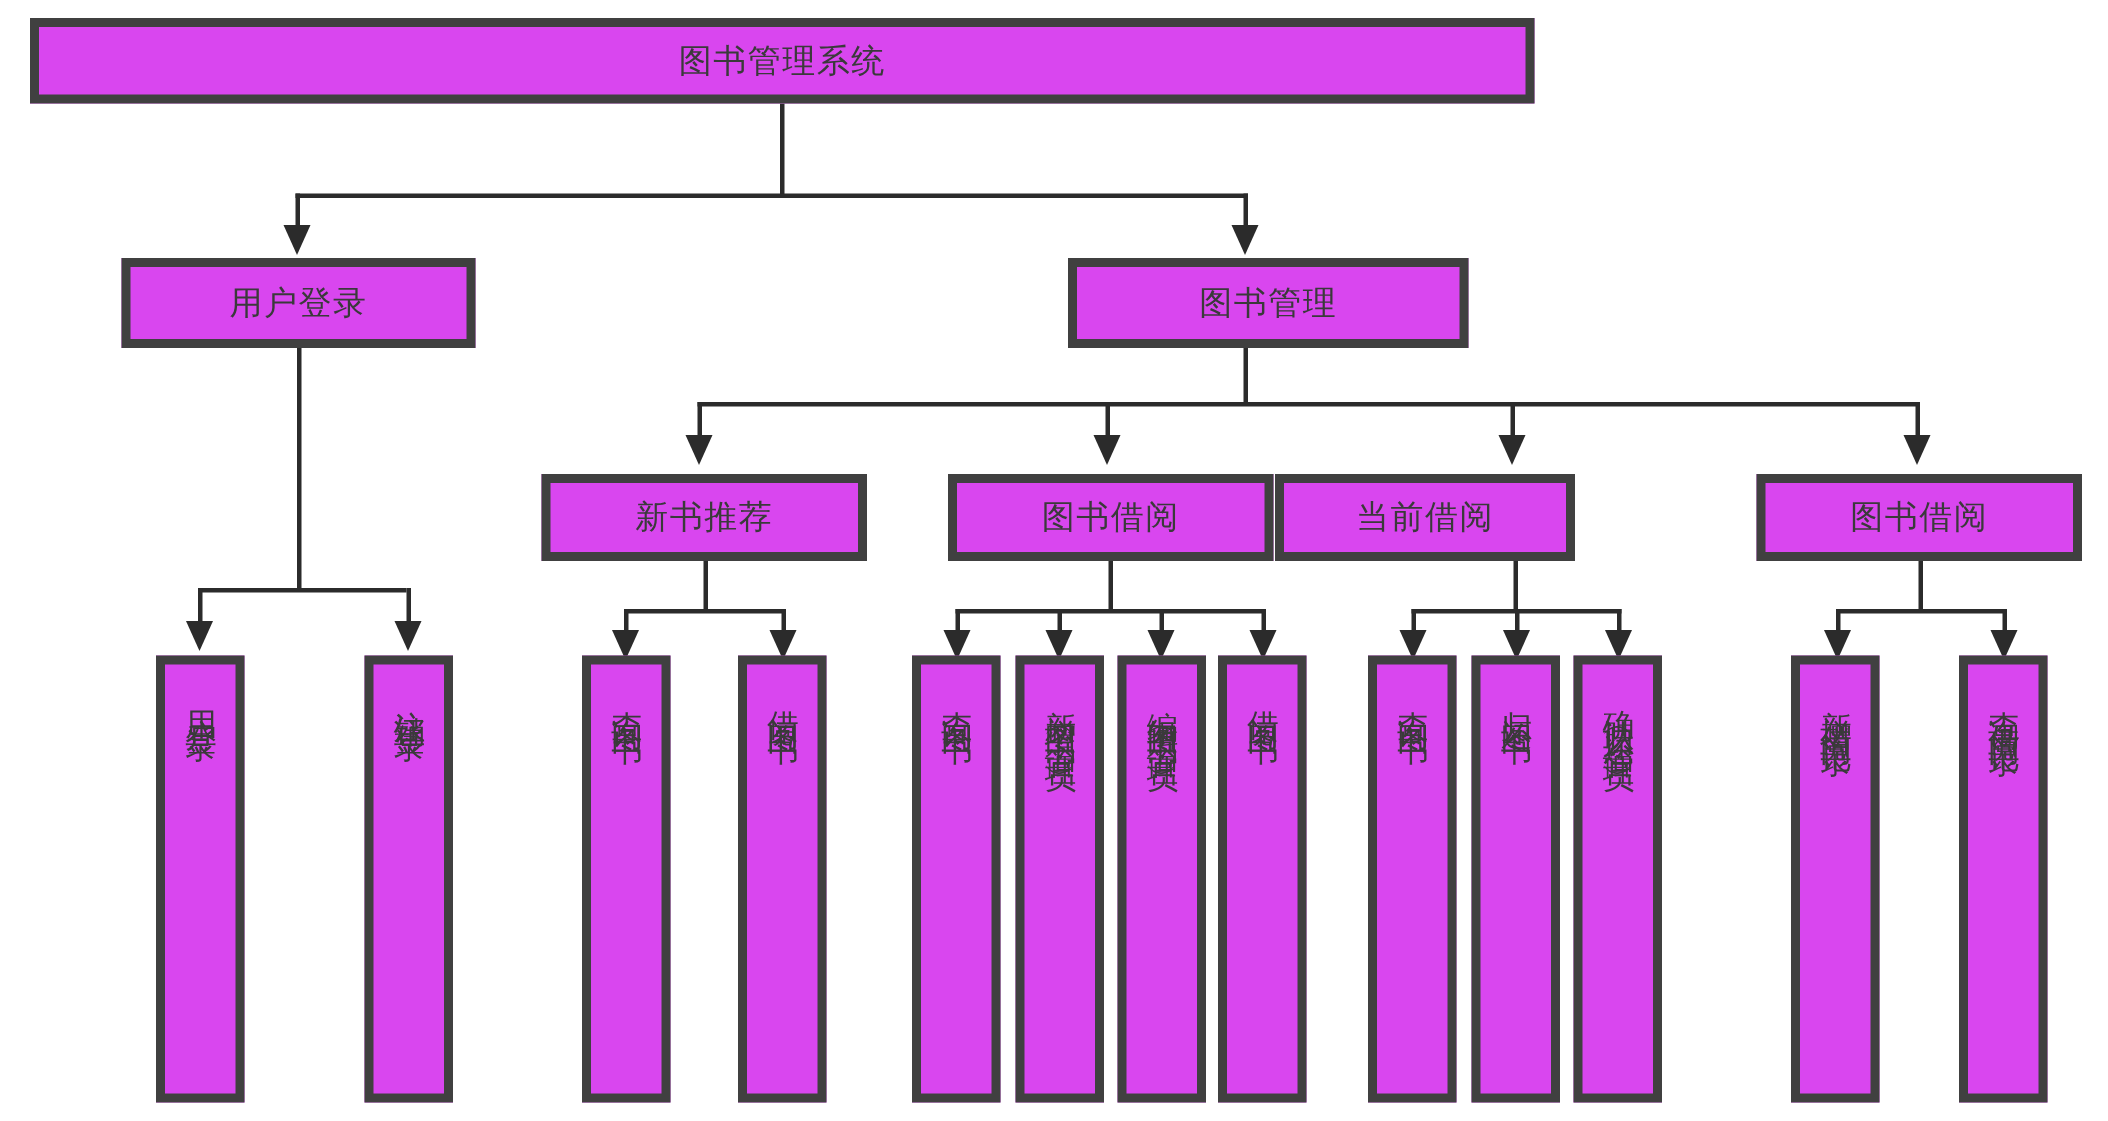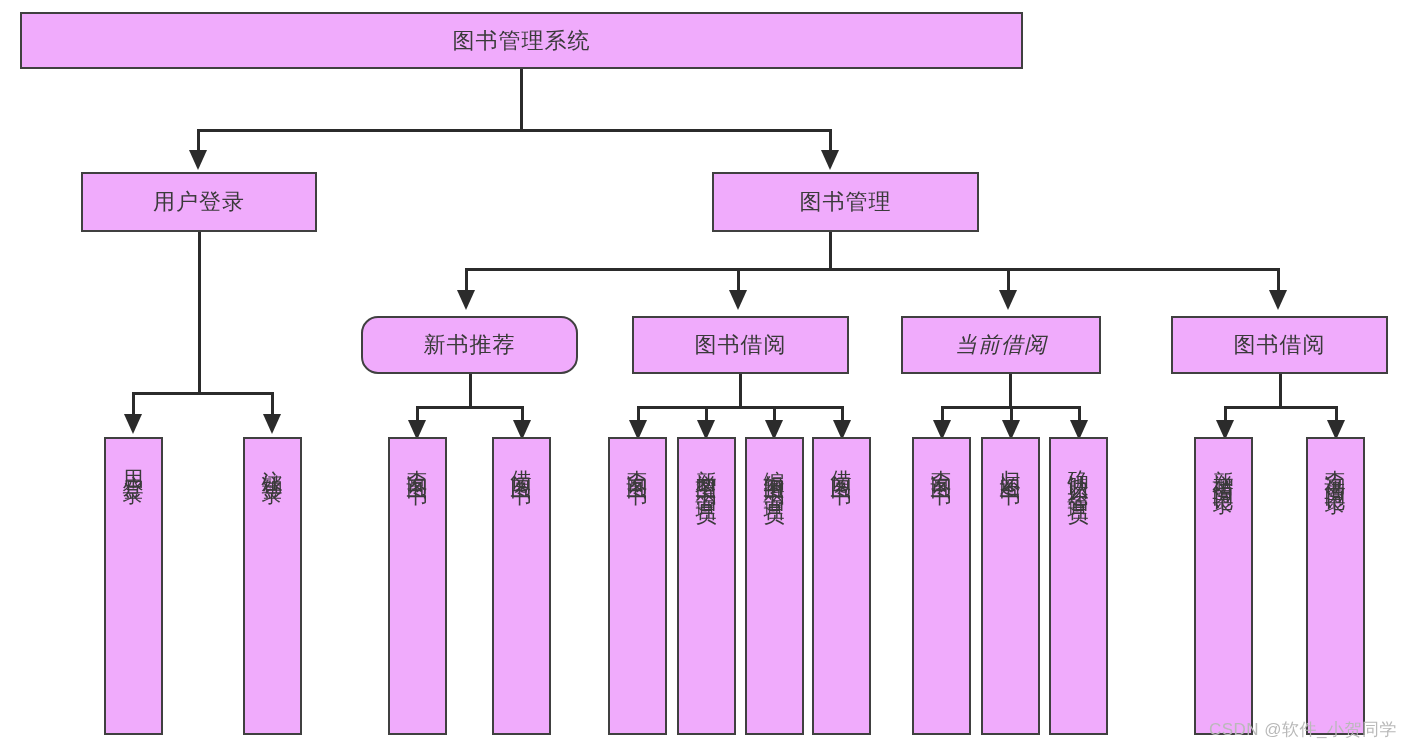--- a/index.html
+++ b/index.html
@@ -11,22 +11,22 @@
     position: relative;
     width: 1405px;
     height: 747px;
     background: #ffffff;
     font-family: "Liberation Sans", "DejaVu Sans", sans-serif;
     overflow: hidden;
   }
   .node {
     position: absolute;
     box-sizing: border-box;
-    border: 2px solid #404040;
-    background: #f0abfc;
+    border: 6px solid #404040;
+    background: #d946ef;
     display: flex;
     align-items: center;
     justify-content: center;
     color: #333333;
     z-index: 3;
   }
   .node .lbl {
     font-size: 22px;
     line-height: 1.15;
     letter-spacing: 1px;
@@ -109,27 +109,27 @@
   <div class="edge h" style="left:465px; top:268px; width:814px;"></div>
   <div class="edge v" style="left:465px; top:268px; height:24px;"></div>
   <div class="arrow" style="left:457px; top:290px;"></div>
   <div class="edge v" style="left:737px; top:268px; height:24px;"></div>
   <div class="arrow" style="left:729px; top:290px;"></div>
   <div class="edge v" style="left:1007px; top:268px; height:24px;"></div>
   <div class="arrow" style="left:999px; top:290px;"></div>
   <div class="edge v" style="left:1277px; top:268px; height:24px;"></div>
   <div class="arrow" style="left:1269px; top:290px;"></div>
 
-  <div class="node" style="left:361px; top:316px; width:217px; height:58px;border-radius:17px;">
+  <div class="node" style="left:361px; top:316px; width:217px; height:58px;">
     <span class="lbl">新书推荐</span>
   </div>
   <div class="node" style="left:632px; top:316px; width:217px; height:58px;">
     <span class="lbl">图书借阅</span>
   </div>
-  <div class="node" style="left:901px; top:316px; width:200px; height:58px;font-style:italic;">
+  <div class="node" style="left:850px; top:316px; width:200px; height:58px;">
     <span class="lbl">当前借阅</span>
   </div>
   <div class="node" style="left:1171px; top:316px; width:217px; height:58px;">
     <span class="lbl">图书借阅</span>
   </div>
 
   <div class="edge v" style="left:469px; top:374px; height:34px;"></div>
   <div class="edge h" style="left:416px; top:406px; width:108px;"></div>
   <div class="edge v" style="left:416px; top:406px; height:20px;"></div>
   <div class="arrow" style="left:408px; top:420px;"></div>
@@ -200,15 +200,14 @@
     <span class="lbl">确认归还（管理员）</span>
   </div>
 
   <div class="node vert" style="left:1194px; top:437px; width:59px; height:298px;">
     <span class="lbl">新增借阅记录</span>
   </div>
   <div class="node vert" style="left:1306px; top:437px; width:59px; height:298px;">
     <span class="lbl">查询借阅记录</span>
   </div>
 
-  <div id="watermark">CSDN @软件_小贺同学</div>
 
 </div>
 
 </body></html>

